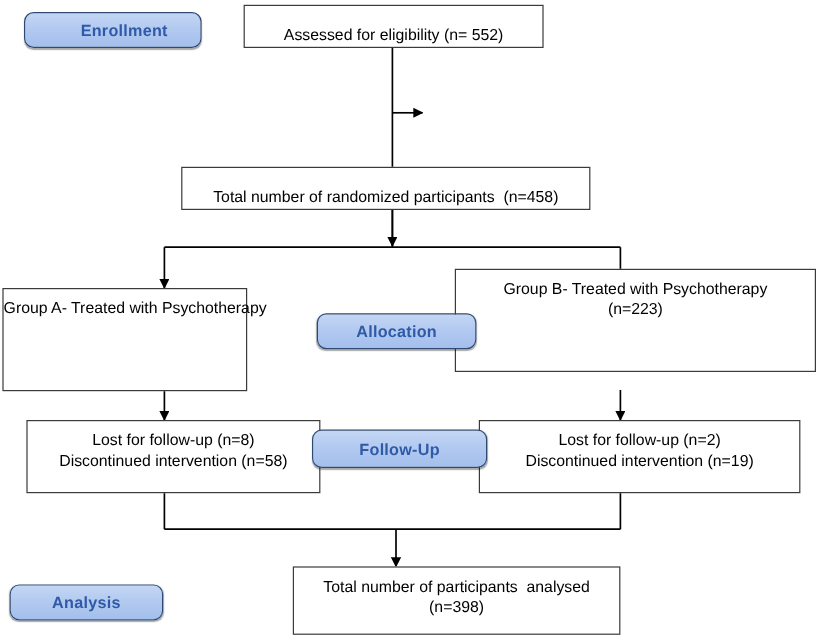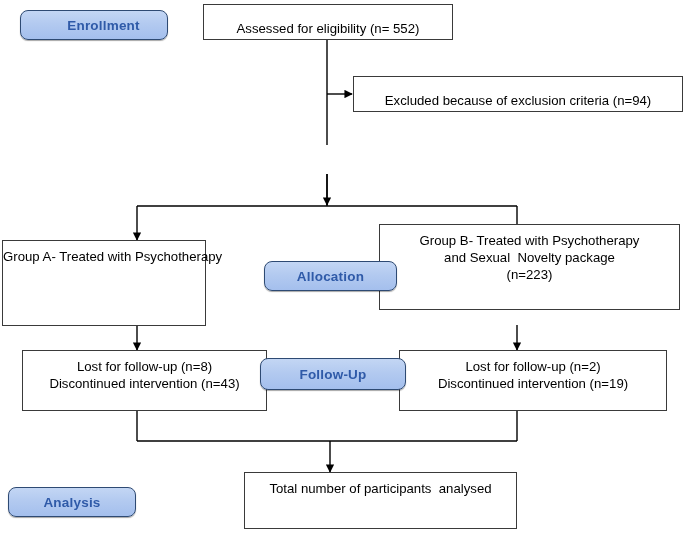--- a/index.html
+++ b/index.html
@@ -108,42 +108,42 @@
   </div>
 
   <div class="stage" style="left:8px; top:487px; width:128px; height:30px;">
     <span>Analysis</span>
   </div>
 
   <div class="node mid" style="left:203px; top:4px; width:250px; height:36px;">
     <span class="line">Assessed for eligibility (n= 552)</span>
   </div>
 
-  <div class="node mid" style="left:353px; top:76px; width:330px; height:36px;">
-    <span class="line">Excluded because of exclusion criteria (n=94)</span>
+
+  <div class="node mid" style="left:151px; top:139px; width:341px; height:36px;">
+    <span class="line">Total number of randomized participants  (n=458)</span>
   </div>
-
 
   <div class="node" style="left:2px; top:240px; width:204px; height:86px;">
     <span class="line">Group A- Treated with Psychotherapy</span>
   </div>
 
   <div class="node" style="left:379px; top:224px; width:301px; height:86px;">
     <span class="line">Group B- Treated with Psychotherapy</span>
-    <span class="line">and Sexual  Novelty package</span>
     <span class="line">(n=223)</span>
   </div>
 
   <div class="node" style="left:22px; top:350px; width:245px; height:61px;">
     <span class="line">Lost for follow-up (n=8)</span>
-    <span class="line">Discontinued intervention (n=43)</span>
+    <span class="line">Discontinued intervention (n=58)</span>
   </div>
 
   <div class="node" style="left:399px; top:350px; width:268px; height:61px;">
     <span class="line">Lost for follow-up (n=2)</span>
     <span class="line">Discontinued intervention (n=19)</span>
   </div>
 
   <div class="node" style="left:196px; top:472px; width:273px; height:57px;margin-left:48px;">
     <span class="line">Total number of participants  analysed</span>
+    <span class="line">(n=398)</span>
   </div>
 
 </div>
 
 </body></html>

